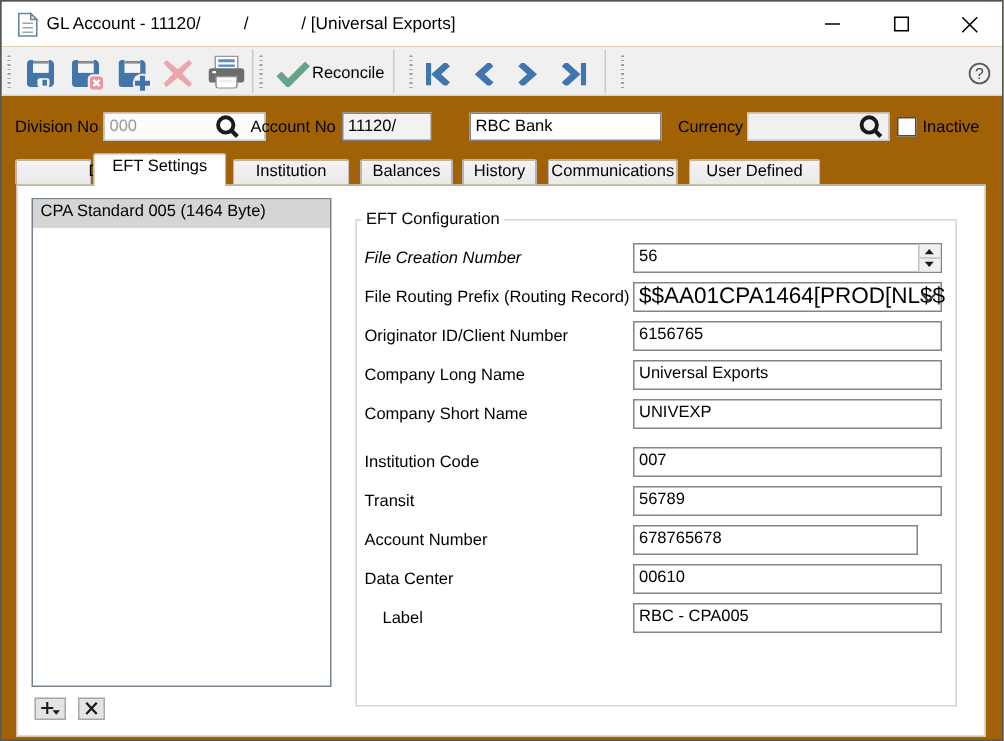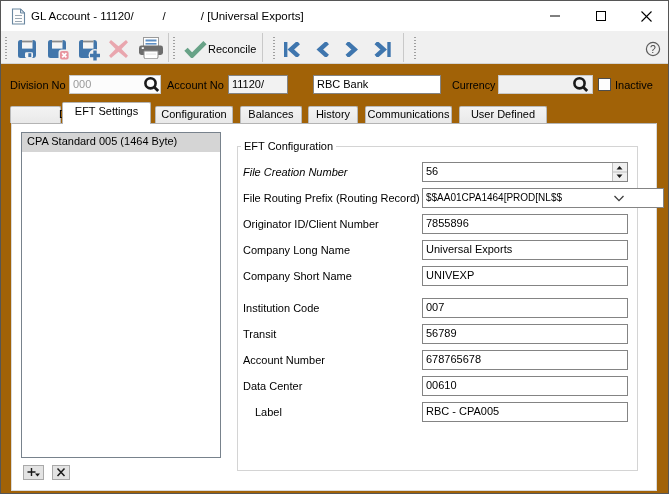--- a/index.html
+++ b/index.html
@@ -93,42 +93,42 @@
     <path d="M92 0.6 L99.7 7.5 L92 14.4" stroke="#3f76ae" stroke-width="4.4" fill="none"></path>
     <rect x="103.3" y="0" width="3.4" height="15" fill="#3f76ae"></rect>
   </svg>
 
   <svg class="abs" style="left:644px;top:40px;" width="16" height="16" viewBox="0 0 16 16">
     <circle cx="8" cy="8" r="6.6" fill="none" stroke="#5c5c5c" stroke-width="1.2"></circle>
     <text x="8" y="11.6" text-anchor="middle" font-family="Liberation Sans" font-size="10.5px" fill="#444">?</text>
   </svg>
 
   <div class="lbl" style="left:9px;top:78px;">Division No</div>
-  <div class="inp" style="left:68px;top:74px;width:92px;height:19px;border-color:#c8c8c8;background:#fcfcfc;color:#9a9a9a;">000</div>
+  <div class="inp" style="left:68px;top:74px;width:108px;height:19px;border-color:#c8c8c8;background:#fcfcfc;color:#9a9a9a;">000</div>
   <svg class="abs" style="left:141px;top:74px;" width="19" height="19" viewBox="0 0 19 19">
     <circle cx="8.5" cy="8.3" r="5.1" fill="none" stroke="#1a1a1a" stroke-width="2.6"></circle>
     <line x1="12.4" y1="12.2" x2="16.2" y2="16" stroke="#1a1a1a" stroke-width="2.8"></line>
   </svg>
   <div class="lbl" style="left:166px;top:78px;">Account No</div>
   <div class="inp" style="left:227px;top:74px;width:60px;height:19px;background:#f2f2f2;">11120/</div>
   <div class="lbl" style="left:282px;top:78px;font-size:10.6px;padding-left:46px;">Name</div>
   <div class="inp" style="left:312px;top:74px;width:128px;height:19px;">RBC Bank</div>
   <div class="lbl" style="left:451px;top:78px;font-size:10.7px;">Currency</div>
   <div class="inp" style="left:497px;top:74px;width:95px;height:19px;border-color:#c8c8c8;background:#f0f0f0;"></div>
   <svg class="abs" style="left:570px;top:74px;" width="19" height="19" viewBox="0 0 19 19">
     <circle cx="8.5" cy="8.3" r="5.1" fill="none" stroke="#1a1a1a" stroke-width="2.6"></circle>
     <line x1="12.4" y1="12.2" x2="16.2" y2="16" stroke="#1a1a1a" stroke-width="2.8"></line>
   </svg>
   <div class="abs" style="left:597px;top:77px;width:13px;height:13px;border:1px solid #4d4d4d;background:#fdfdfd;box-sizing:border-box;"></div>
   <div class="lbl" style="left:614px;top:78px;">Inactive</div>
 
   <div class="abs" style="left:10px;top:122px;width:646px;height:368px;background:#fff;border:1px solid #d9d9d9;border-top:1px solid #b4b4b4;box-sizing:border-box;"></div>
   <div class="tab abs" style="left:9px;top:105px;width:51px;padding-left:48px;">Details</div>
   <div class="tab abs sel" style="left:61px;top:101px;width:89px;">EFT Settings</div>
-  <div class="tab abs" style="left:154px;top:105px;width:78px;">Configuration</div>
+  <div class="tab abs" style="left:154px;top:105px;width:78px;">Institution</div>
   <div class="tab abs" style="left:239px;top:105px;width:62px;">Balances</div>
   <div class="tab abs" style="left:307px;top:105px;width:50px;">History</div>
   <div class="tab abs" style="left:364px;top:105px;width:87px;">Communications</div>
   <div class="tab abs" style="left:458px;top:105px;width:88px;">User Defined</div>
   <style>
     .tab{height:17px;background:linear-gradient(#f3f3f3,#e9e9e9);border:1px solid #b9b9b9;border-bottom:none;
          box-sizing:border-box;text-align:center;line-height:15px;font-size:11px;border-radius:2px 2px 0 0;}
     .tab.sel{height:22px;background:#fff;line-height:16px;border-color:#b4b4b4;}
   </style>
 
@@ -152,41 +152,41 @@
   <div class="lbl" style="left:242px;top:165px;font-style:italic;">File Creation Number</div>
   <div class="inp" style="left:421px;top:161px;width:206px;height:20px;">56</div>
   <div class="abs" style="left:611px;top:162px;width:15px;height:18px;background:#f0f0f0;border-left:1px solid #c0c0c0;box-sizing:border-box;"></div>
   <svg class="abs" style="left:611px;top:162px;" width="15" height="18" viewBox="0 0 15 18">
     <line x1="0" y1="9" x2="15" y2="9" stroke="#c0c0c0" stroke-width="1"></line>
     <path d="M7.5 3 L10.5 6.5 H4.5 Z" fill="#1a1a1a"></path>
     <path d="M7.5 15 L10.5 11.5 H4.5 Z" fill="#1a1a1a"></path>
   </svg>
 
   <div class="lbl" style="left:242px;top:191px;">File Routing Prefix (Routing Record)</div>
-  <div class="inp" style="left:421px;top:187px;width:242px;height:20px;font-size:10px;">$$AA01CPA1464[PROD[NL$$</div>
+  <div class="inp" style="left:421px;top:187px;width:206px;height:20px;font-size:15px;">$$AA01CPA1464[PROD[NL$$</div>
   <svg class="abs" style="left:610px;top:187px;" width="16" height="20" viewBox="0 0 16 20">
     <path d="M3.5 8 L8 12.6 L12.5 8" stroke="#3c3c3c" stroke-width="1.3" fill="none"></path>
   </svg>
 
   <div class="lbl" style="left:242px;top:217px;">Originator ID/Client Number</div>
-  <div class="inp" style="left:421px;top:213px;width:206px;height:20px;">7855896</div>
+  <div class="inp" style="left:421px;top:213px;width:206px;height:20px;">6156765</div>
 
   <div class="lbl" style="left:242px;top:243px;">Company Long Name</div>
   <div class="inp" style="left:421px;top:239px;width:206px;height:20px;">Universal Exports</div>
 
   <div class="lbl" style="left:242px;top:269px;">Company Short Name</div>
   <div class="inp" style="left:421px;top:265px;width:206px;height:20px;">UNIVEXP</div>
 
   <div class="lbl" style="left:242px;top:301px;">Institution Code</div>
   <div class="inp" style="left:421px;top:297px;width:206px;height:20px;">007</div>
 
   <div class="lbl" style="left:242px;top:327px;">Transit</div>
   <div class="inp" style="left:421px;top:323px;width:206px;height:20px;">56789</div>
 
   <div class="lbl" style="left:242px;top:353px;">Account Number</div>
-  <div class="inp" style="left:421px;top:349px;width:206px;height:20px;">678765678</div>
+  <div class="inp" style="left:421px;top:349px;width:190px;height:20px;">678765678</div>
 
   <div class="lbl" style="left:242px;top:379px;">Data Center</div>
   <div class="inp" style="left:421px;top:375px;width:206px;height:20px;">00610</div>
 
   <div class="lbl" style="left:242px;top:405px;margin-left:12px;">Label</div>
   <div class="inp" style="left:421px;top:401px;width:206px;height:20px;">RBC - CPA005</div>
 
 </div>
 </body></html>

